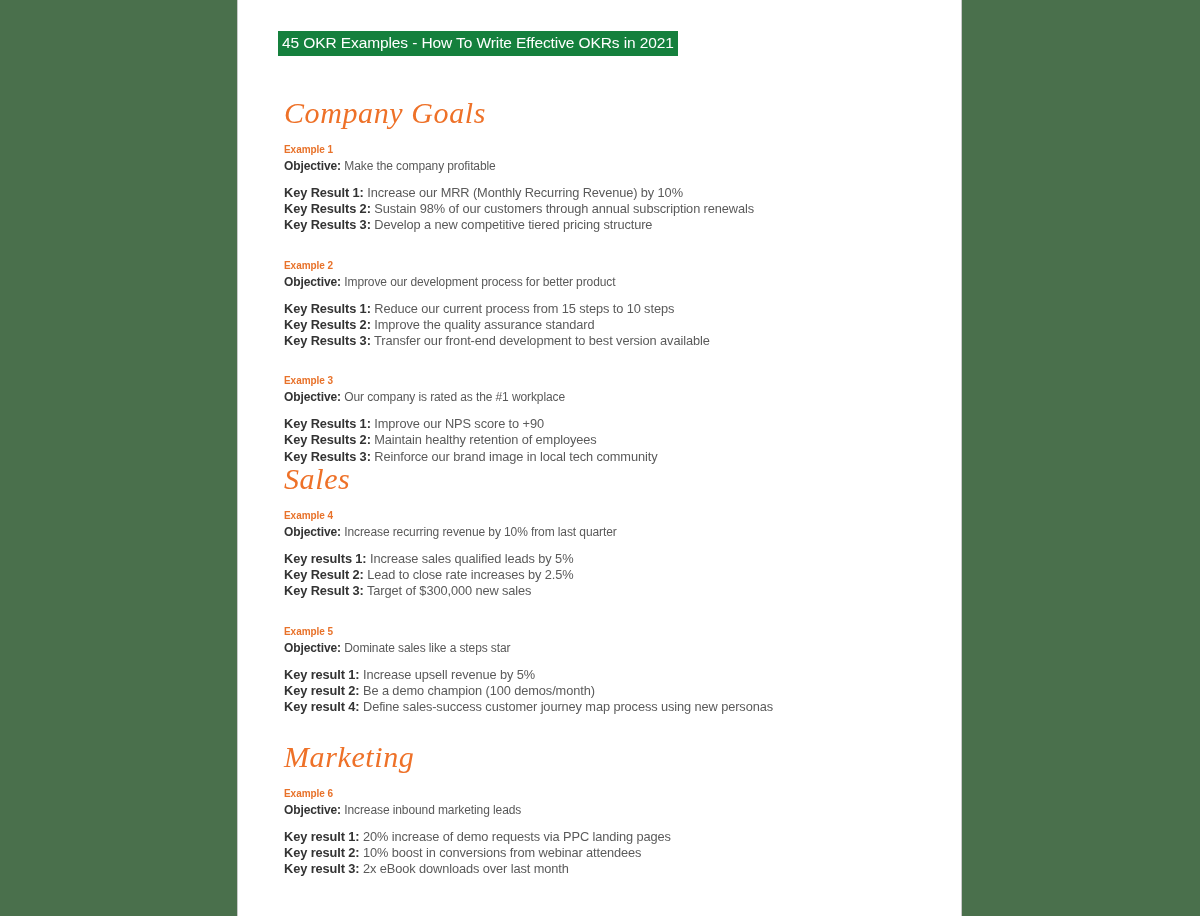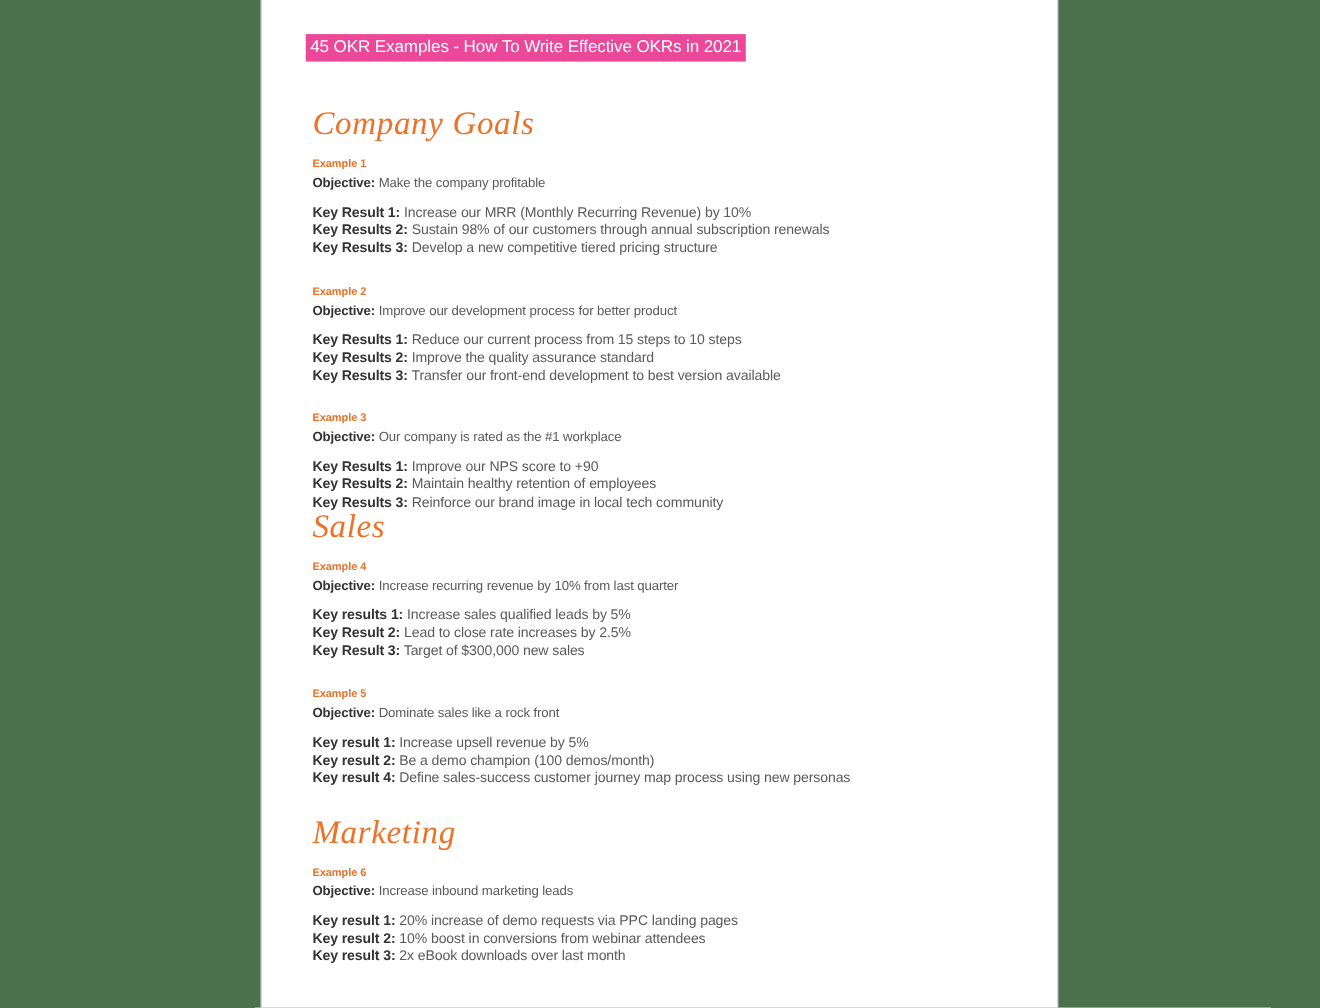--- a/index.html
+++ b/index.html
@@ -30,21 +30,21 @@
     border-right: 1px solid #c9c9c9;
     box-sizing: border-box;
   }
   .doc-title-wrap {
     position: absolute;
     left: 40px;
     top: 31px;
   }
   .doc-title {
     display: inline-block;
-    background: #ec4899;
+    background: #15803d;
     color: #ffffff;
     font-size: 15.5px;
     line-height: 20px;
     padding: 2px 4px 3px 4px;
     letter-spacing: -0.1px;
     white-space: nowrap;
     font-family: "Liberation Sans", sans-serif;
   }
 
   .section {
@@ -146,21 +146,21 @@
             <div class="example-label">Example 4</div>
             <div class="objective-line"><span class="lbl">Objective:</span> <span>Increase recurring revenue by 10% from last quarter</span></div>
             <div class="kr-list">
               <div class="kr-line"><span class="lbl">Key results 1:</span> <span>Increase sales qualified leads by 5%</span></div>
               <div class="kr-line"><span class="lbl">Key Result 2:</span> <span>Lead to close rate increases by 2.5%</span></div>
               <div class="kr-line"><span class="lbl">Key Result 3:</span> <span>Target of $300,000 new sales</span></div>
             </div>
           </div>
           <div class="example-block" style="margin-top: 24px;">
             <div class="example-label">Example 5</div>
-            <div class="objective-line"><span class="lbl">Objective:</span> <span>Dominate sales like a rock front</span></div>
+            <div class="objective-line"><span class="lbl">Objective:</span> <span>Dominate sales like a steps star</span></div>
             <div class="kr-list">
               <div class="kr-line"><span class="lbl">Key result 1:</span> <span>Increase upsell revenue by 5%</span></div>
               <div class="kr-line"><span class="lbl">Key result 2:</span> <span>Be a demo champion (100 demos/month)</span></div>
               <div class="kr-line"><span class="lbl">Key result 4:</span> <span>Define sales-success customer journey map process using new personas</span></div>
             </div>
           </div>
         </div>
         <div class="section" style="top: 742px;">
           <div class="section-heading">Marketing</div>
           <div class="example-block" style="margin-top: 14px;">

